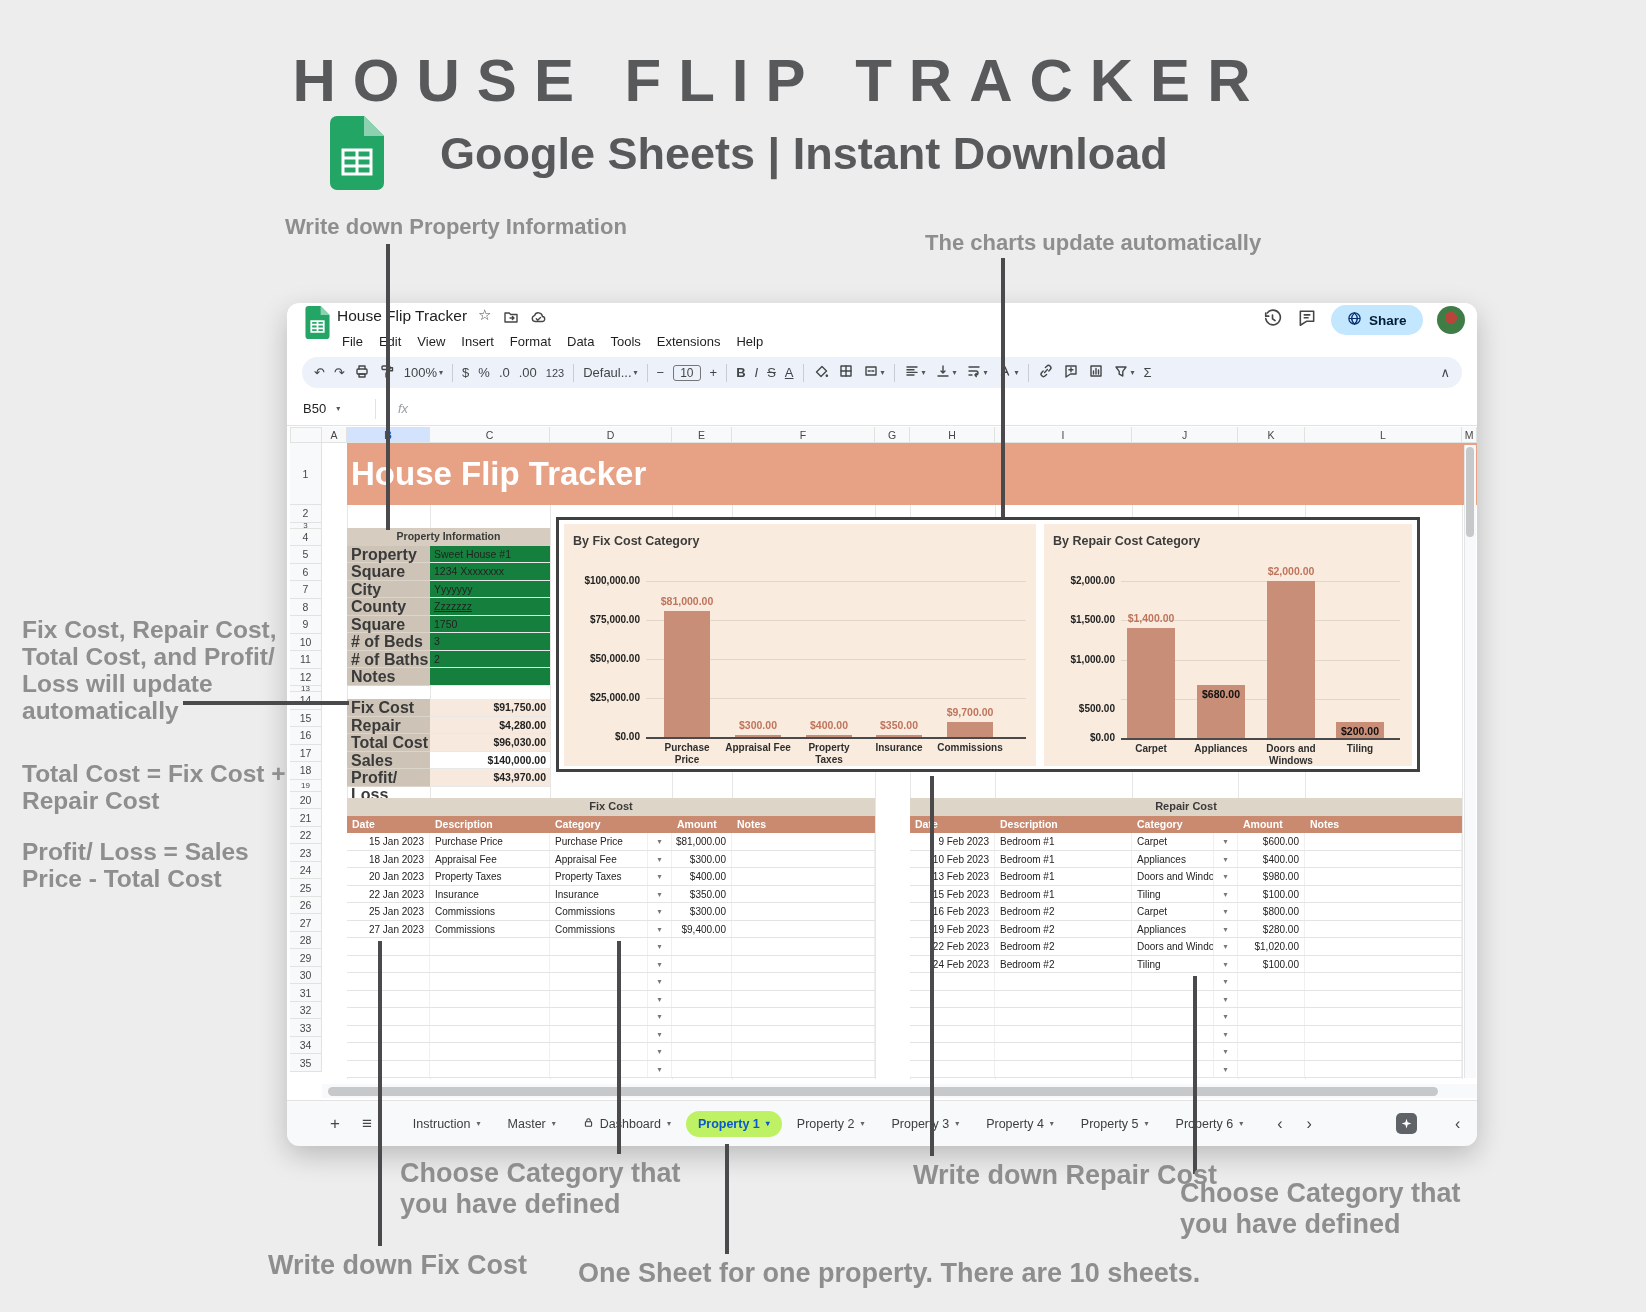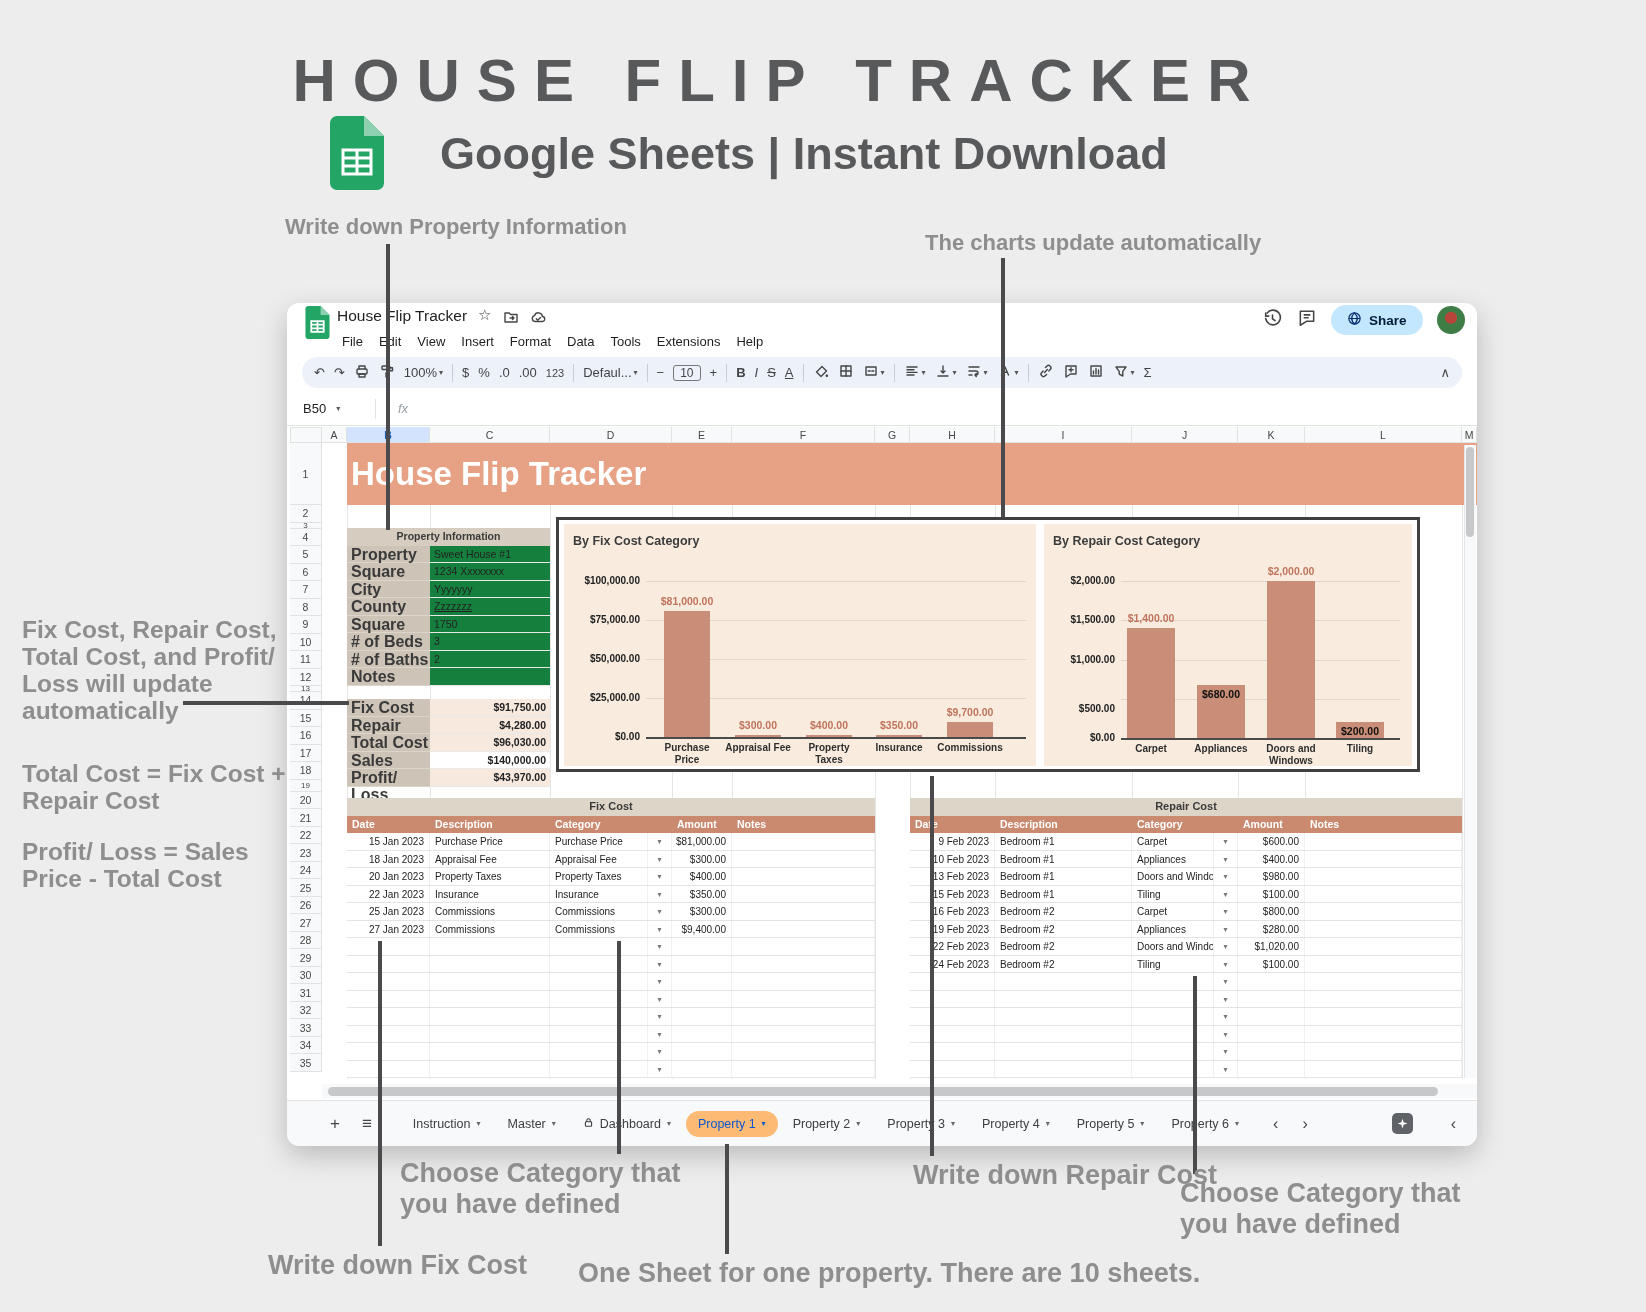--- a/index.html
+++ b/index.html
@@ -107,21 +107,21 @@
   .vscroll{left:1464px;top:445px;width:11px;height:633px;background:#f8f9fa;border-left:1px solid #e5e5e5;z-index:4;}
   .vthumb{left:1466px;top:447px;width:8px;height:90px;background:#c6c8ca;border-radius:5px;z-index:5;}
   .hscroll{left:322px;top:1084px;width:1155px;height:14px;background:#f8f9fa;z-index:3;}
   .hthumb{left:328px;top:1087px;width:1110px;height:9px;background:#c6c8ca;border-radius:5px;z-index:4;}
   .tabbar{left:287px;top:1100px;width:1190px;height:45px;background:#f8f9fa;border-top:1px solid #e3e3e3;
           border-radius:0 0 12px 12px;z-index:4;display:flex;align-items:center;}
   .tab-extra{font-size:17px;color:#444746;padding:0 11px;}
   .tab{display:flex;align-items:center;gap:6px;font-size:12.5px;color:#3c4043;padding:6px 12px;
        border-radius:15px;white-space:nowrap;}
   .tab .dd{font-size:8px;color:#666;}
-  .tab.active{background:#fdba74;color:#0b57d0;font-weight:normal;}
+  .tab.active{background:#bef264;color:#0b57d0;font-weight:bold;}
   .tab.active .dd{color:#0b57d0;}
   .tabnav{font-size:16px;color:#444746;padding:0 12px;}
   .sparkle{width:21px;height:21px;background:#5f6368;border-radius:5px;display:flex;
            align-items:center;justify-content:center;}
 </style>
 </head>
 <body>
 
 <div class="canvas">
 

